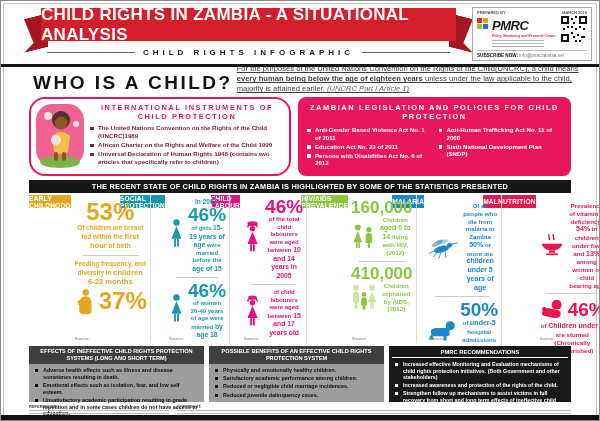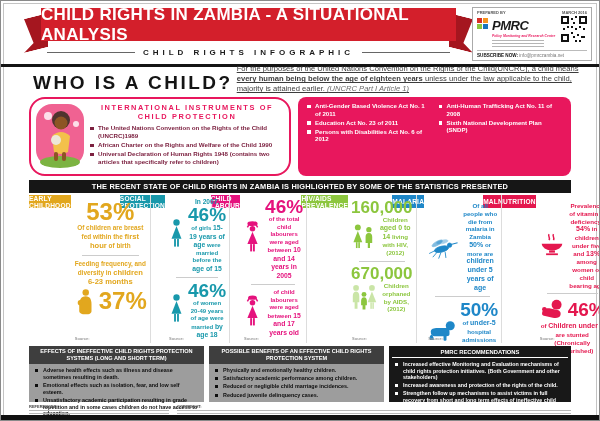--- a/index.html
+++ b/index.html
@@ -191,20 +191,21 @@
       <div>
         <h2>INTERNATIONAL INSTRUMENTS OF CHILD PROTECTION</h2>
         <ul class="sq">
           <li>The United Nations Convention on the Rights of the Child (UNCRC)1989</li>
           <li>African Charter on the Rights and Welfare of the Child 1990</li>
           <li>Universal Declaration of Human Rights 1948 (contains two articles that specifically refer to children)</li>
         </ul>
       </div>
     </div>
     <div class="box-leg">
+      <h2>ZAMBIAN LEGISLATION AND POLICIES FOR CHILD PROTECTION</h2>
       <div class="leg-cols">
         <ul class="sq">
           <li>Anti-Gender Based Violence Act No. 1 of 2011</li>
           <li>Education Act No. 23 of 2011</li>
           <li>Persons with Disabilities Act No. 6 of 2012</li>
         </ul>
         <ul class="sq">
           <li>Anti-Human Trafficking Act No. 11 of 2008</li>
           <li>Sixth National Development Plan (SNDP)</li>
         </ul>
@@ -312,21 +313,21 @@
             <circle cx="9" cy="6" r="4"></circle>
               <polygon points="9,11 3,26 15,26"></polygon>
               <rect x="6.4" y="26" width="2.2" height="8"></rect>
               <rect x="9.6" y="26" width="2.2" height="8"></rect>
             <circle cx="24" cy="9" r="3.6"></circle>
               <path d="M24 13.5 C20.5 13.5 19.5 16 19.5 19 L19.5 27 L22.5 27 L22.5 34 L25.5 34 L25.5 27 L28.5 27 L28.5 19 C28.5 16 27.5 13.5 24 13.5 Z"></path>
           </svg>
           <div class="txt desc" style="font-size:6.2px"><span>Children </span><span class="b" style="font-size:7px">aged 0 to 14</span><span> living with HIV, (2012)</span></div>
         </div>
         <div class="divider"></div>
-        <div class="bignum" style="font-size:17px">670,000</div>
+        <div class="bignum" style="font-size:17px">410,000</div>
         <div class="statrow">
           <svg class="icon" width="26" height="28" viewBox="0 0 36 38" fill="currentColor">
             <g class="dim" opacity=".45">
               <circle cx="7" cy="5" r="4"></circle>
                 <path d="M7 10 C3.5 10 2.5 13 2.5 16.5 L2.5 25 L5 25 L5 34 L9 34 L9 25 L11.5 25 L11.5 16.5 C11.5 13 10.5 10 7 10 Z"></path>
               <circle cx="29" cy="5" r="4"></circle>
                 <polygon points="29,10 23,25 35,25"></polygon>
                 <rect x="26.8" y="25" width="2" height="9"></rect>
                 <rect x="29.6" y="25" width="2" height="9"></rect>
             </g>

